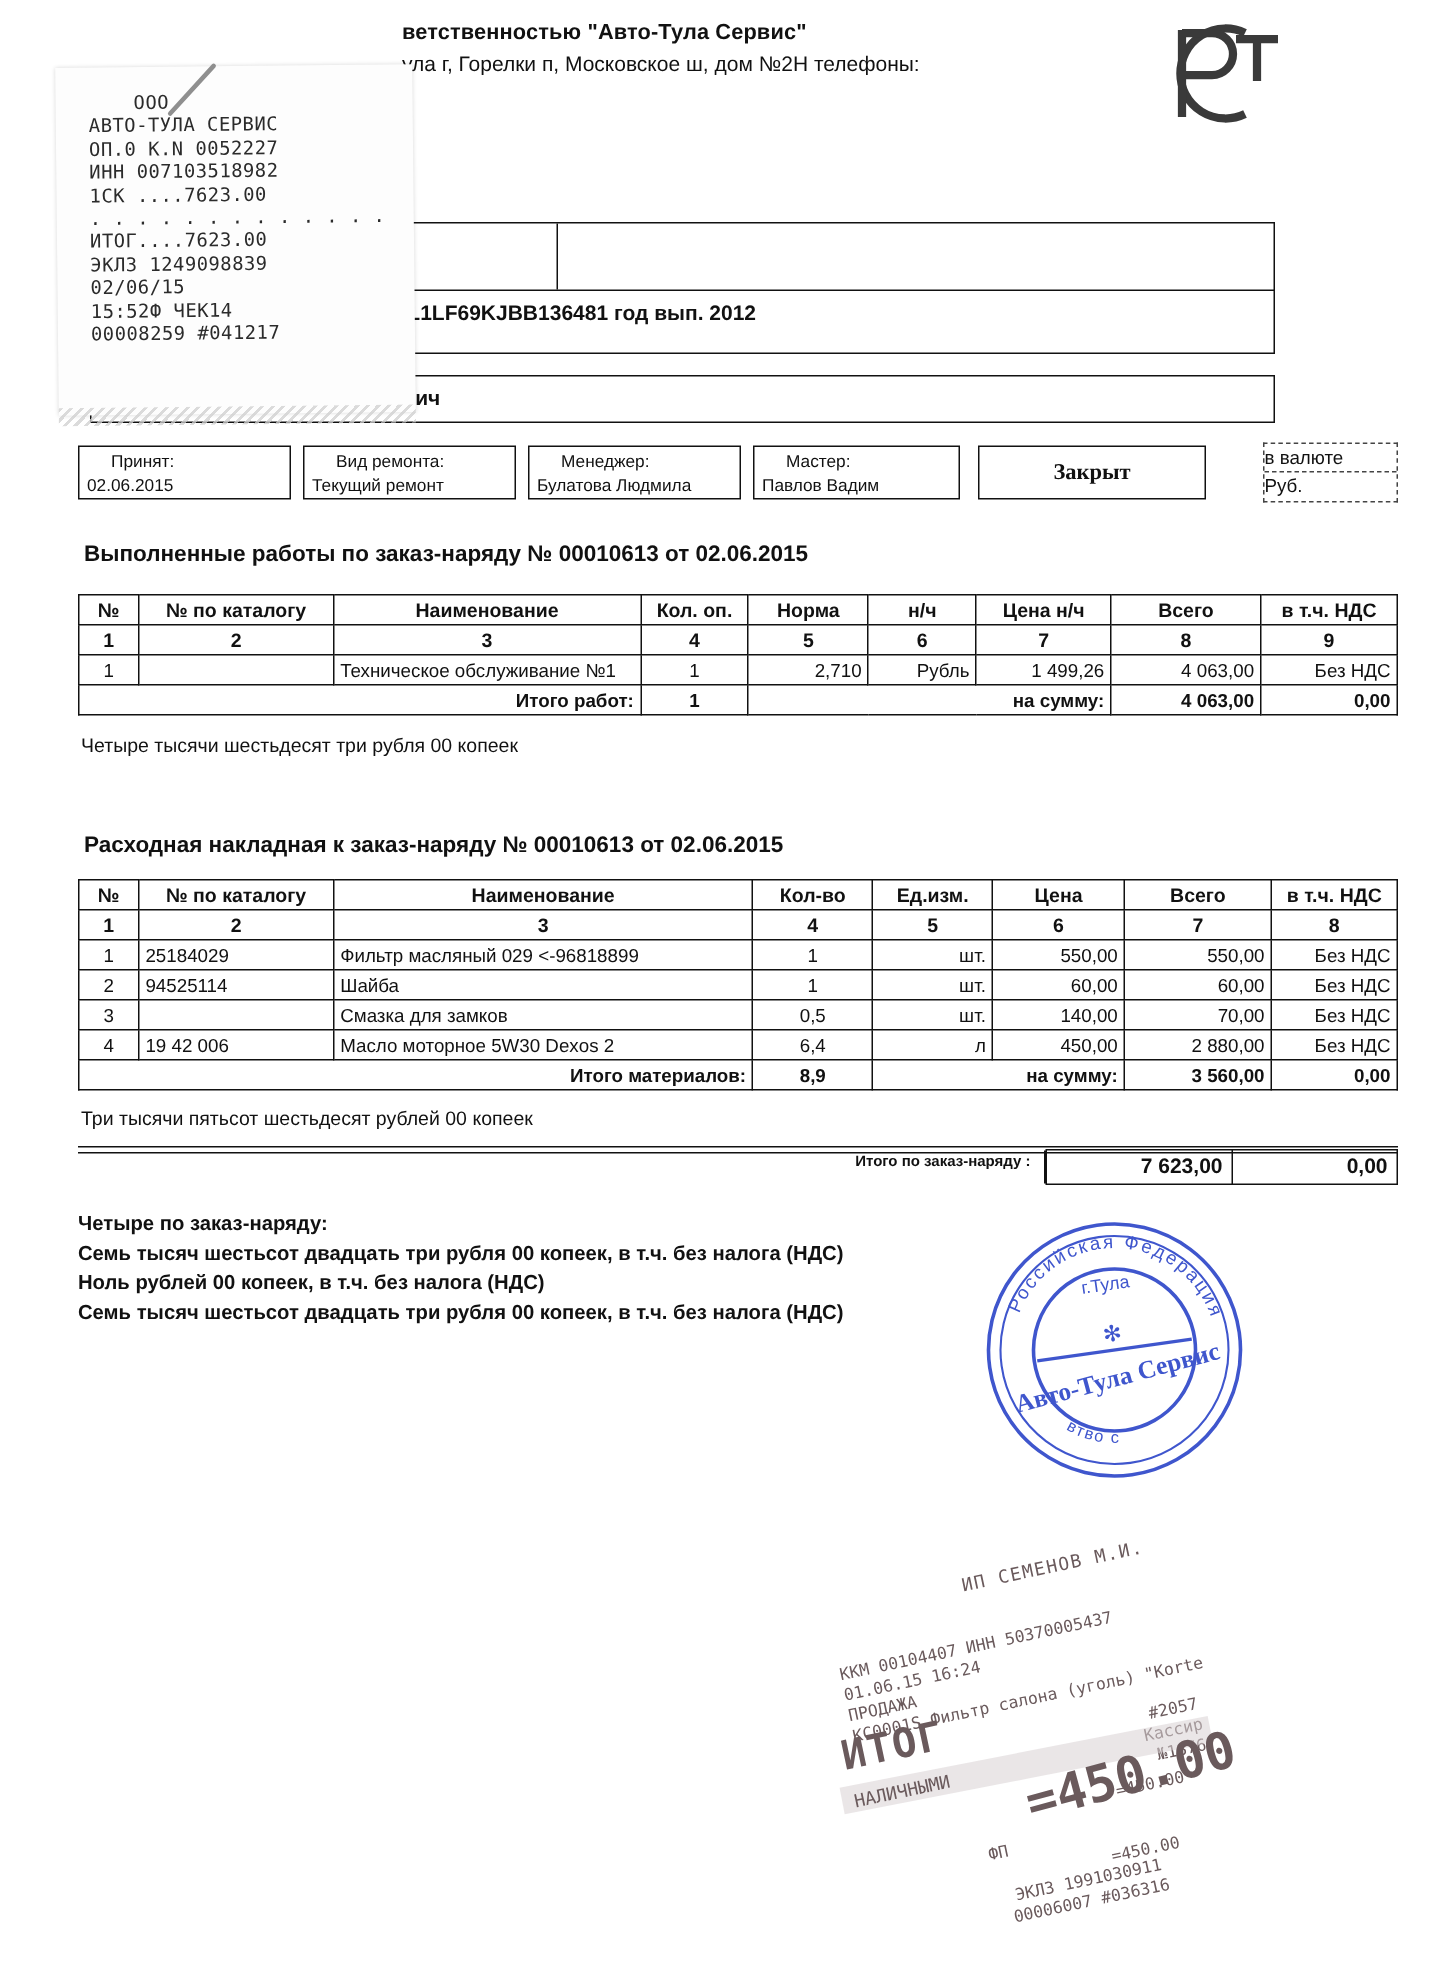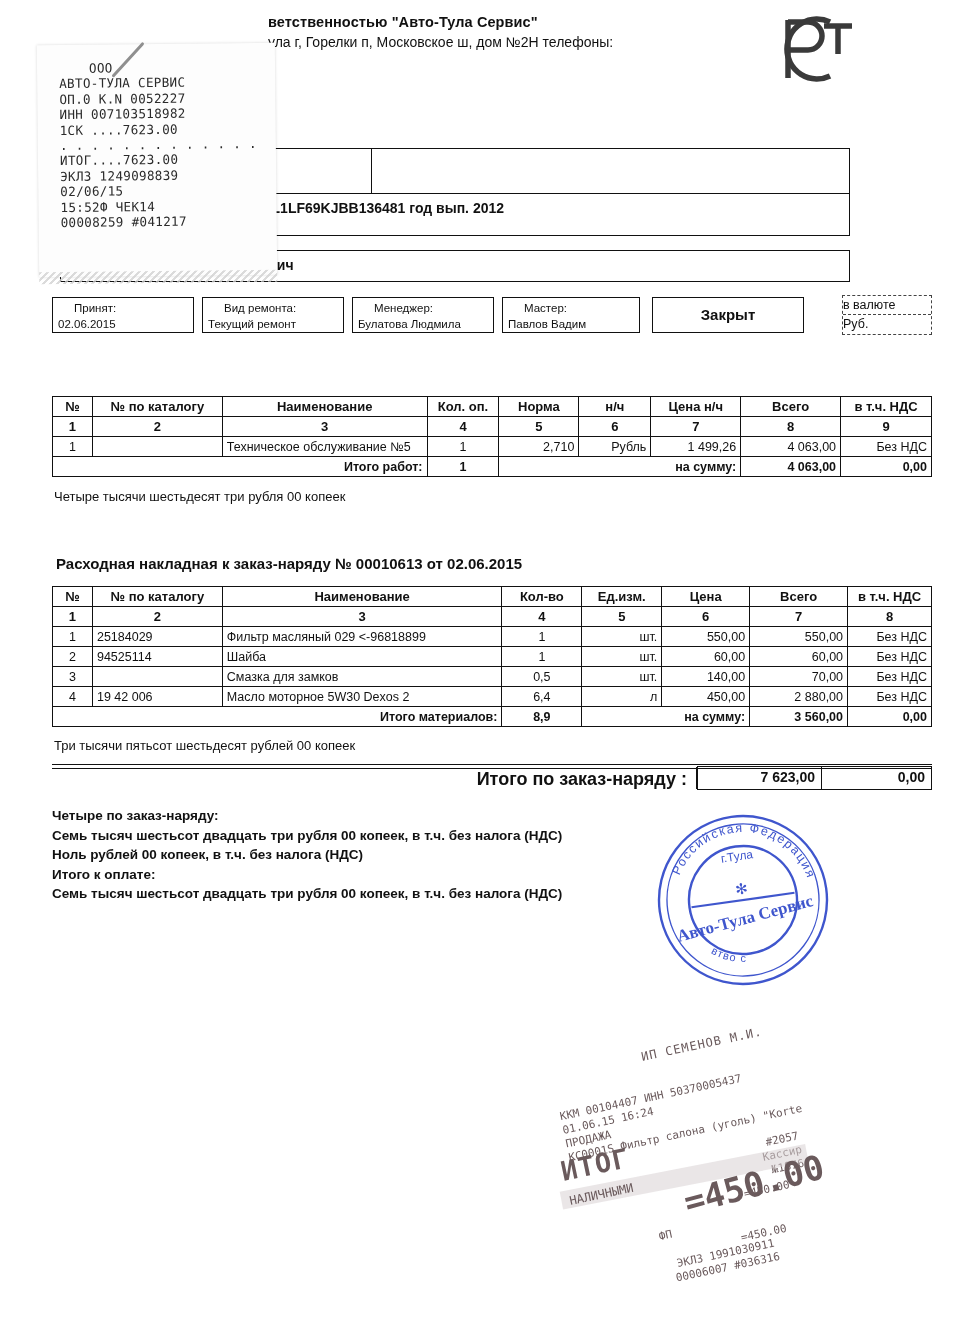--- a/index.html
+++ b/index.html
@@ -73,21 +73,21 @@
   tr.total td { font-weight:bold; border-top:1.2px solid #111; }
 
   
   .words { position:absolute; font-size:13px; white-space:nowrap;text-align:right; }
 
   
   .grand-rule { position:absolute; left:52px; width:880px; height:0; border-top:1.6px solid #111; }
   .grand-rule.second { border-top:1.1px solid #111; }
 
   .grand-wrap { position:absolute; left:52px; top:766px; width:880px; height:26px; }
-  .grand-label { position:absolute; right:245px; top:3px; font-size:18px; font-weight:bold; white-space:nowrap; }
+  .grand-label { position:absolute; right:245px; top:3px; font-size:10px; font-weight:bold; white-space:nowrap; }
   .grand-b1 { position:absolute; right:110px; top:0; width:125px; height:24px;
               border:1.3px solid #111; box-shadow: -2px 0 0 -1px #111; font-size:14px; font-weight:bold;
               text-align:right; padding:2px 6px 0 0;margin-left:36px; }
   .grand-b2 { position:absolute; right:0; top:0; width:110px; height:24px;
               border:1.3px solid #111; border-left:none; font-size:14px; font-weight:bold;
               text-align:right; padding:2px 6px 0 0; }
 
   .summary { position:absolute; left:52px; top:808px; width:640px; font-size:13.5px; font-weight:bold; }
   .summary div { margin-bottom:4.5px; white-space:nowrap; }
 
@@ -186,27 +186,28 @@
       <span class="val">Булатова Людмила</span>
     </div>
     <div class="sbox" style="left:150px;width:142px;">
       <span class="lbl">Вид ремонта:</span>
       <span class="val">Текущий ремонт</span>
     </div>
     <div class="sbox" style="left:450px;width:138px;">
       <span class="lbl">Мастер:</span>
       <span class="val">Павлов Вадим</span>
     </div>
-    <div class="sbox closed" style="left:600px;width:152px;">Закрыт</div>
+    <div class="sbox closed" style="left:600px;width:152px;font-family:Liberation Serif, serif;">Закрыт</div>
     <div class="curbox">
       <div class="l1">в валюте</div>
       <div class="l2">Руб.</div>
     </div>
   </div>
 
+  <div class="sect-title" style="left:56px;top:361px;">Выполненные работы по заказ-наряду №  00010613 от 02.06.2015</div>
 
   <table class="dt" id="works-table" style="left:52px;top:396px;width:880px;">
     <colgroup>
       <col style="width:40px">
         <col style="width:130px">
         <col style="width:205px">
       <col style="width:72px">
         <col style="width:80px">
         <col style="width:72px">
       <col style="width:90px">
@@ -234,21 +235,21 @@
         <td>6</td>
         <td>7</td>
         <td>8</td>
         <td>9</td>
       </tr>
     </thead>
     <tbody>
       <tr>
         <td class="ta-c">1</td>
         <td class="ta-l"></td>
-        <td class="ta-l">Техническое обслуживание №5</td>
+        <td class="ta-l">Техническое обслуживание №1</td>
         <td class="ta-c">1</td>
         <td class="ta-r">2,710</td>
         <td class="ta-r">Рубль</td>
         <td class="ta-r">1 499,26</td>
         <td class="ta-r">4 063,00</td>
         <td class="ta-r">Без НДС</td>
       </tr>
       <tr class="total">
         <td class="ta-r" colspan="3">Итого работ:</td>
         <td class="ta-c">1</td>
@@ -355,21 +356,20 @@
   <div class="grand-wrap">
     <div class="grand-label">Итого по заказ-наряду :</div>
     <div class="grand-b1">7 623,00</div>
     <div class="grand-b2">0,00</div>
   </div>
 
   <div class="summary">
     <div>Четыре по заказ-наряду:</div>
     <div>Семь тысяч шестьсот двадцать три рубля 00 копеек, в т.ч. без налога (НДС)</div>
     <div>Ноль рублей 00 копеек, в т.ч. без налога (НДС)</div>
-    <div>Итого к оплате:</div>
     <div>Семь тысяч шестьсот двадцать три рубля 00 копеек, в т.ч. без налога (НДС)</div>
   </div>
 
   <div class="stamp">
     <svg viewBox="0 0 176 176" width="176" height="176">
       <defs>
         <path id="arcTop" d="M20,88 a68,68 0 0 1 136,0" fill="none"></path>
         <path id="arcBot" d="M26,88 a62,62 0 0 0 124,0" fill="none"></path>
       </defs>
       <circle cx="88" cy="88" r="84" fill="none" stroke="#2b44c8" stroke-width="2.4"></circle>

